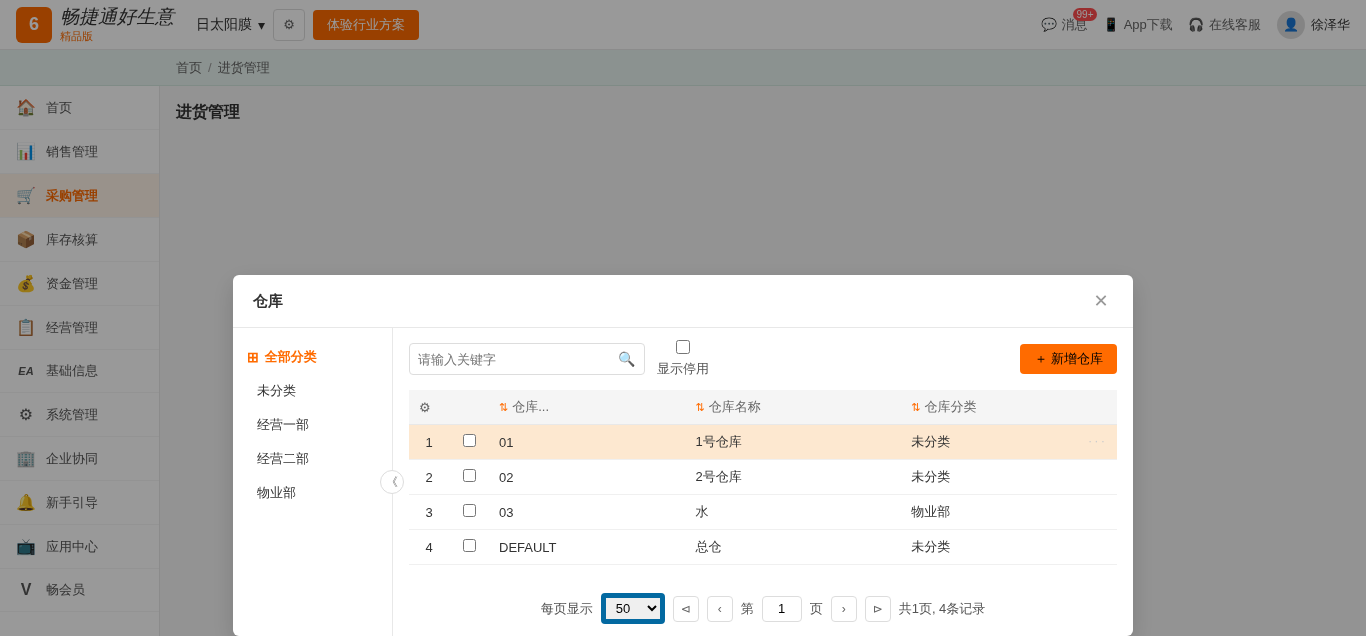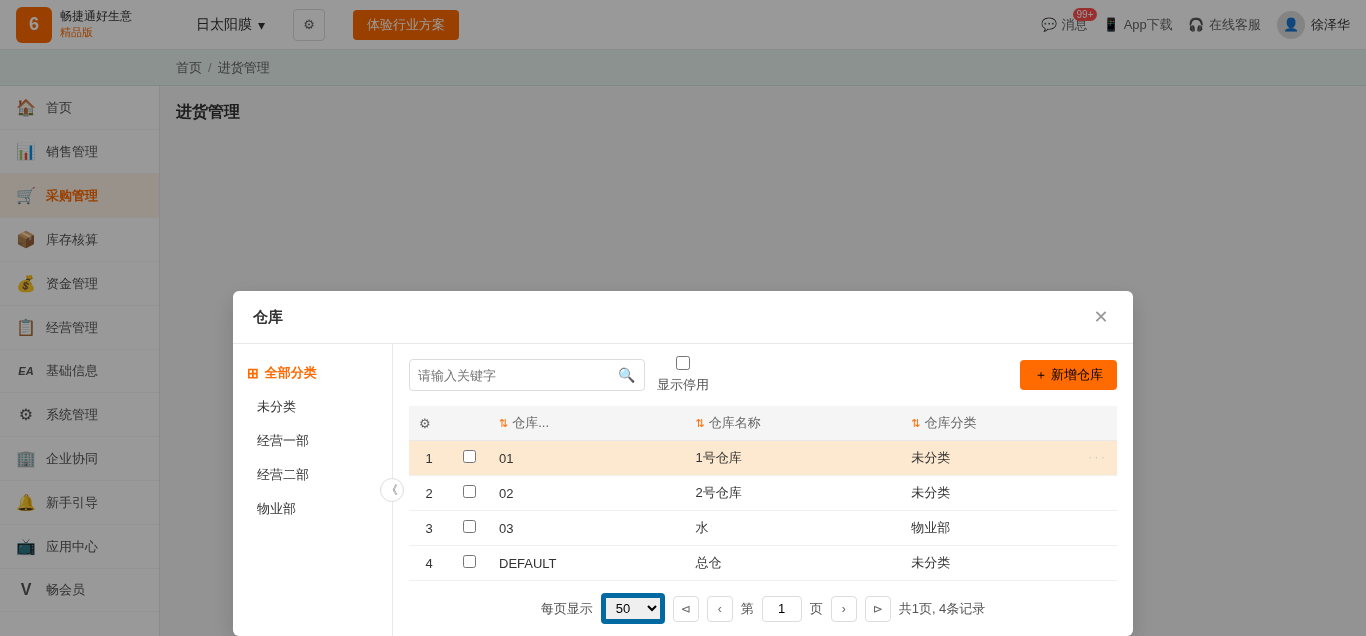--- a/index.html
+++ b/index.html
@@ -22,28 +22,28 @@
       gap: 8px;
       min-width: 160px;
     }
     .logo-icon {
       width: 36px; height: 36px;
       background: #ff6b00;
       border-radius: 6px;
       display: flex; align-items: center; justify-content: center;
       color: white; font-weight: bold; font-size: 18px;
     }
-    .logo-text { font-size: 12px; color: #333; line-height: 1.3; }
+    .logo-text { font-size: 19px; color: #333; line-height: 1.3; font-style: italic; }
     .logo-sub { font-size: 11px; color: #ff6b00; }
 
     .header-center {
       flex: 1;
       display: flex;
       align-items: center;
-      gap: 28px;
+      gap: 8px;
       padding-left: 20px;
     }
     .company-selector {
       display: flex; align-items: center; gap: 6px;
       font-size: 14px; color: #333; cursor: pointer;
     }
     .gear-btn {
       width: 32px; height: 32px;
       border: 1px solid #ddd; border-radius: 4px;
       display: flex; align-items: center; justify-content: center;
@@ -229,21 +229,21 @@
 
     .th-gear { width: 40px; text-align: center; }
     .th-check { width: 40px; text-align: center; }
     .td-center { text-align: center; }
 
     .sort-icon { color: #ff6b00; margin-right: 4px; font-size: 11px; }
 
     
     .pagination-row {
       display: flex; align-items: center; justify-content: center;
-      margin-top: 12px; gap: 8px; font-size: 13px; color: #555;
+      margin-top: 28px; gap: 8px; font-size: 13px; color: #555;
     }
     .page-size-select {
       border: 5px solid #0369a1; border-radius: 4px;
       padding: 2px 6px; font-size: 13px; cursor: pointer;
     }
     .page-nav-btn {
       width: 26px; height: 26px;
       border: 1px solid #ddd; border-radius: 4px;
       background: #fff; cursor: pointer; display: flex;
       align-items: center; justify-content: center;

